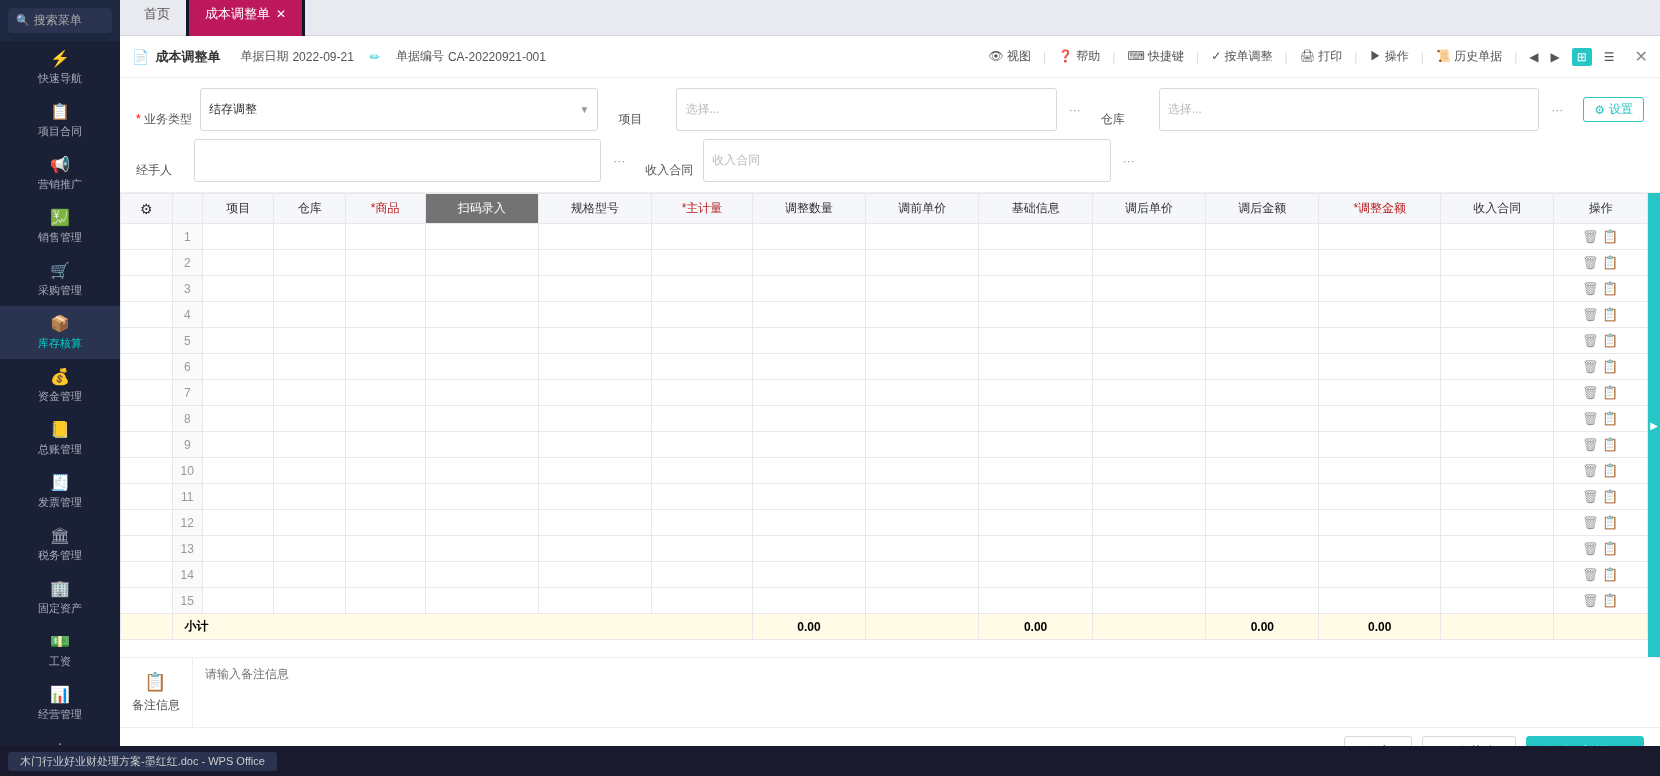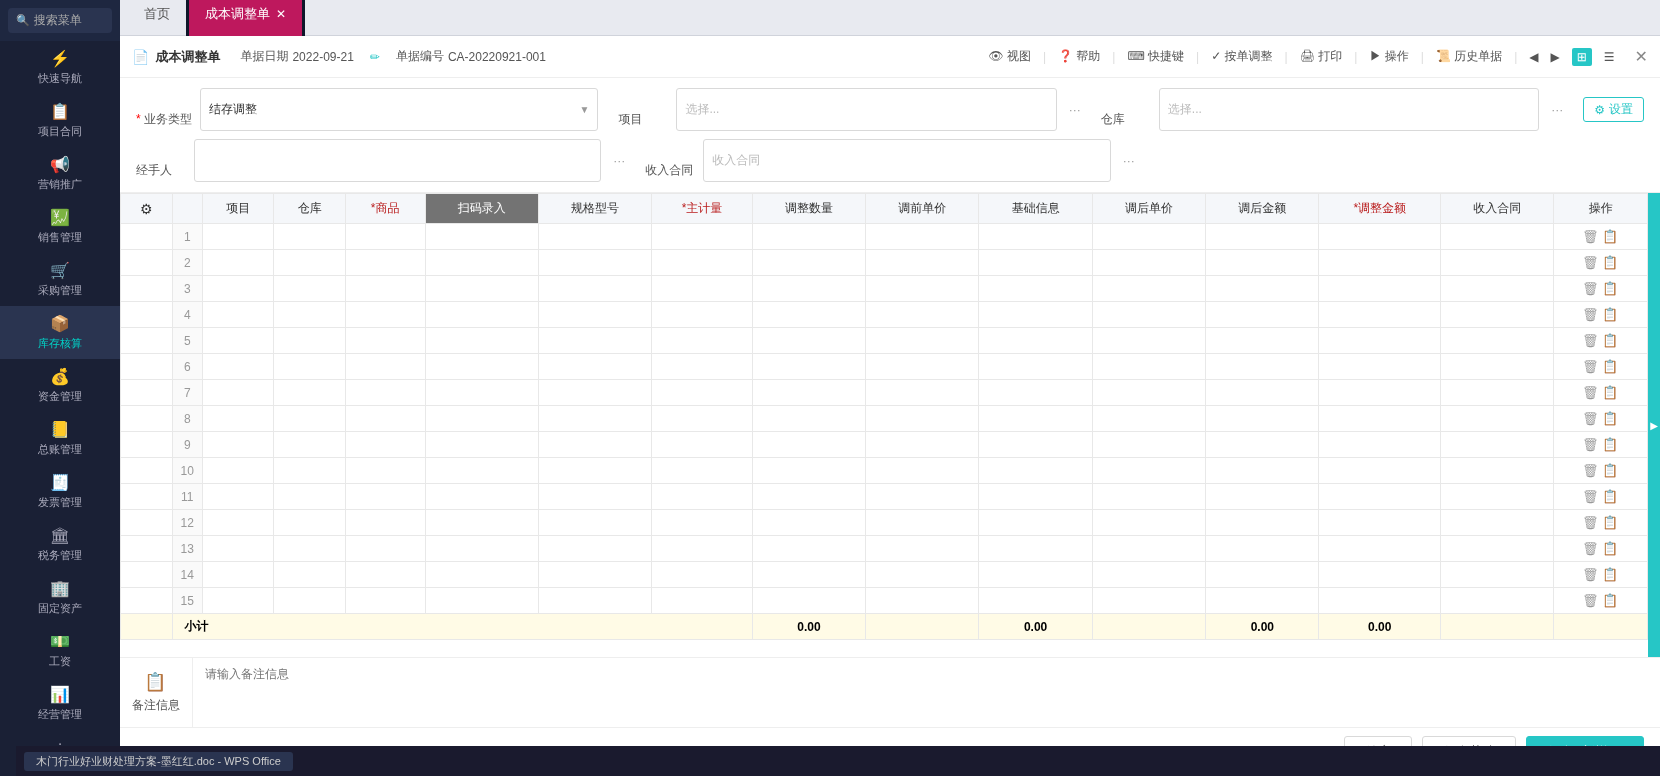--- a/index.html
+++ b/index.html
@@ -332,21 +332,21 @@
       flex-shrink: 0;
       writing-mode: vertical-rl;
       color: #fff;
       font-size: 10px;
     }
 
     
     .windows-taskbar {
       position: fixed;
       bottom: 0;
-      left: 16px;
+      left: 0;
       right: 0;
       height: 30px;
       background: #1a1a2e;
       display: flex;
       align-items: center;
       padding: 12px 8px;
       gap: 8px;
       z-index: 100;
     }
     .taskbar-item {

